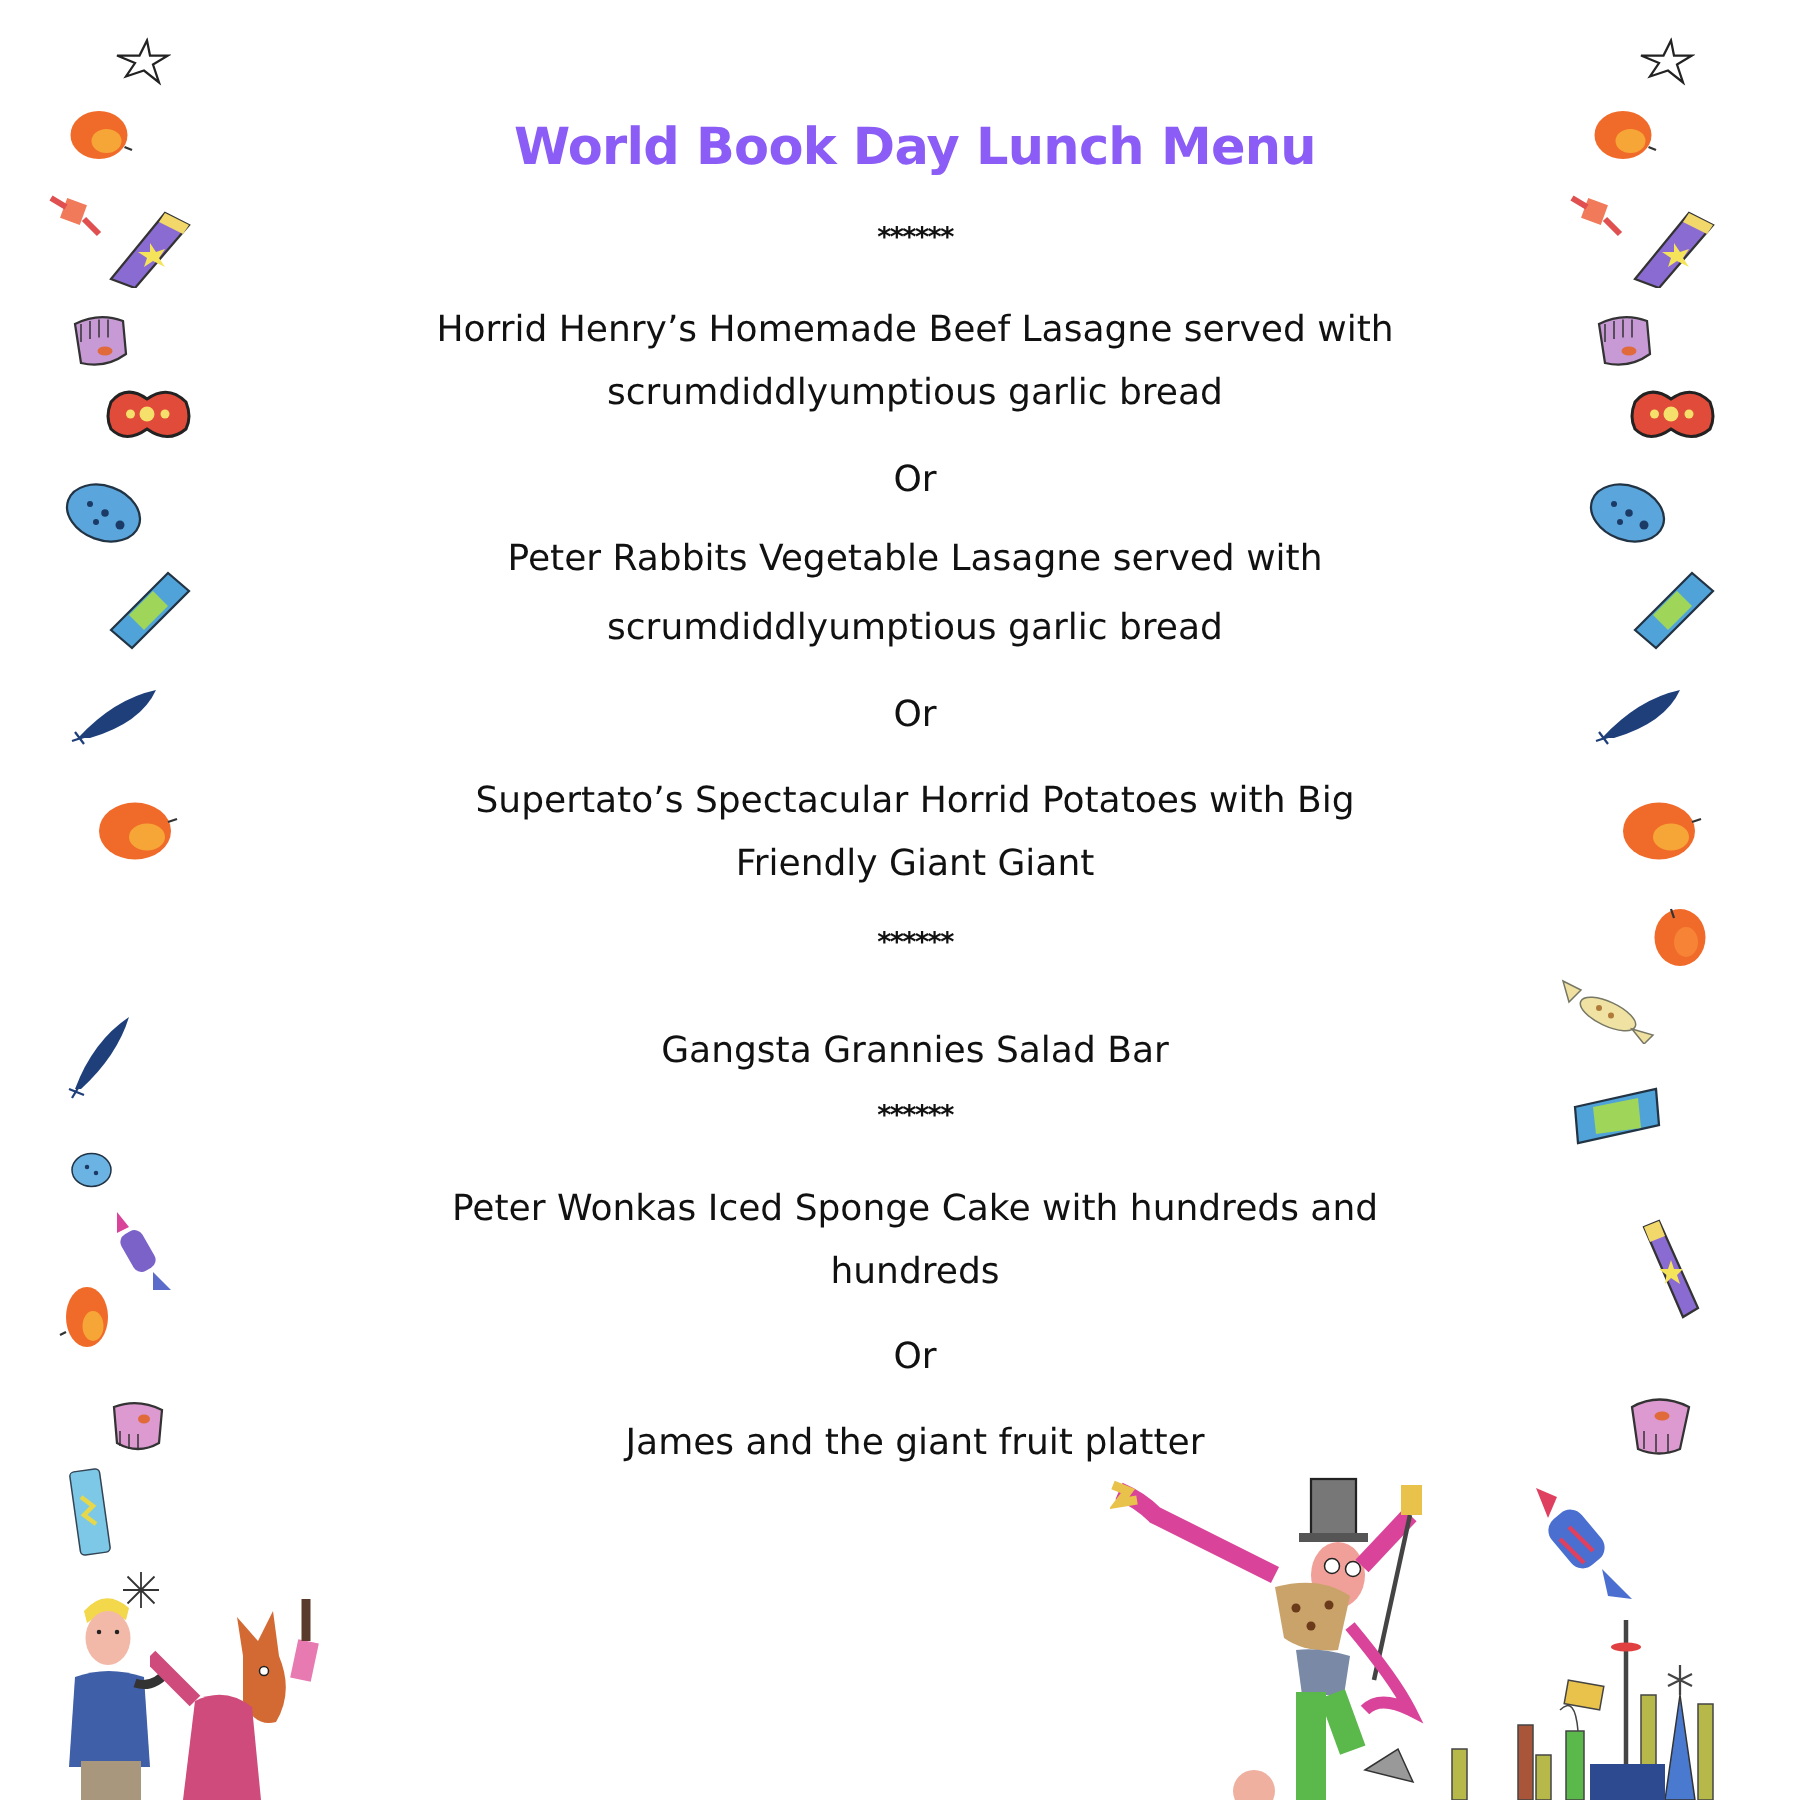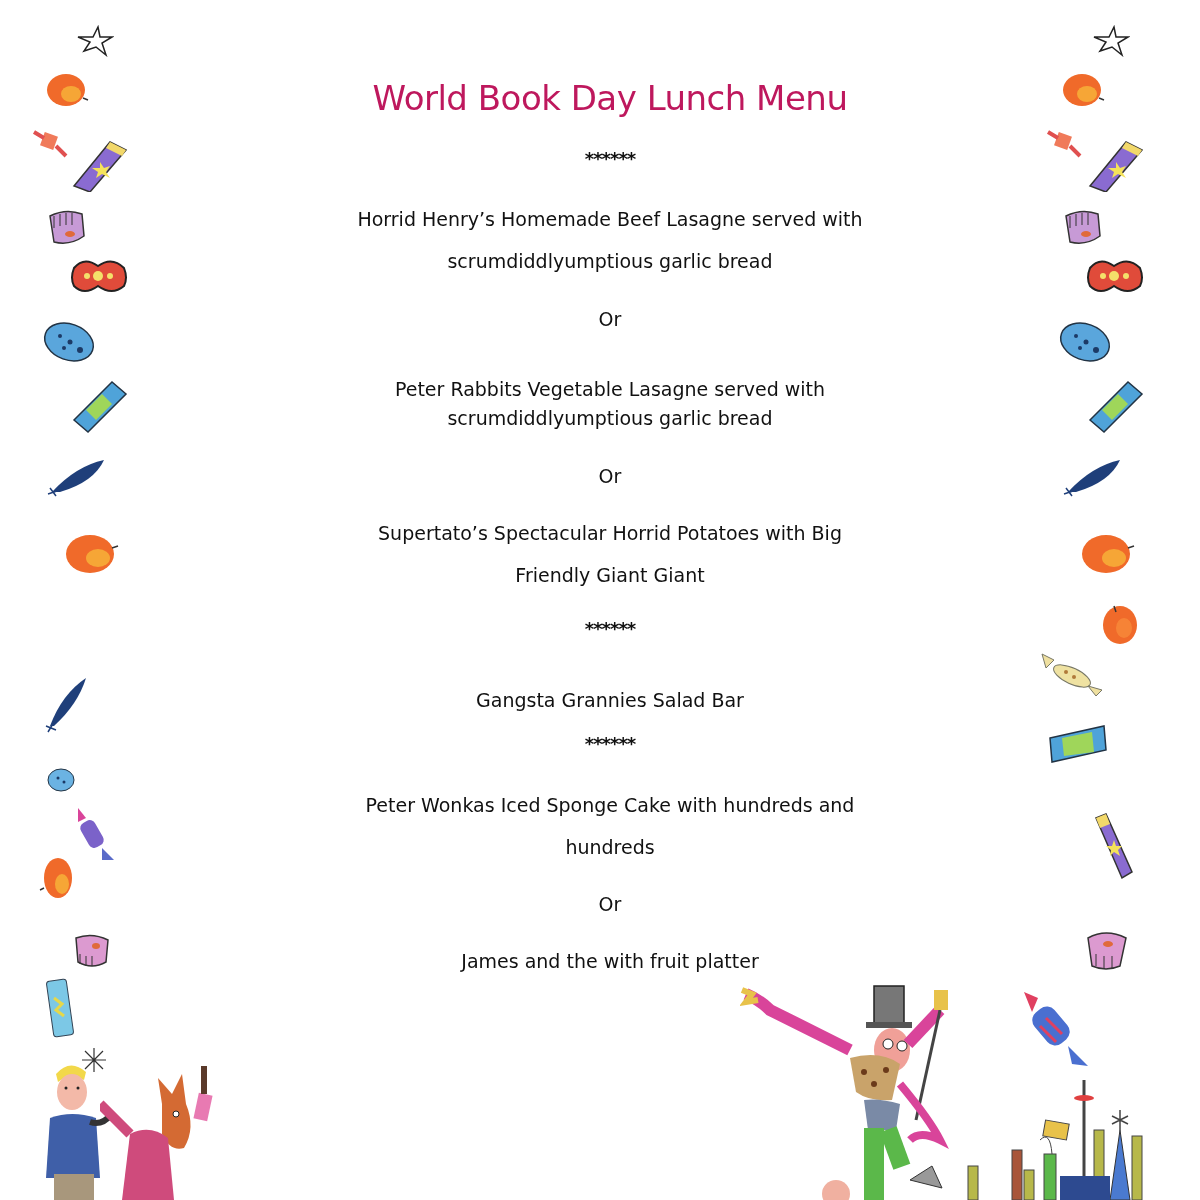--- a/index.html
+++ b/index.html
@@ -1,55 +1,55 @@
 <!DOCTYPE html>
 <html><head>
 <meta charset="utf-8">
 <style>
   html, body { margin: 0; padding: 0; background: #ffffff; }
   body { width: 1200px; height: 1200px; position: relative; overflow: hidden;
          font-family: "DejaVu Sans", sans-serif; color: #111; }
   .page { position: absolute; left: 0; top: 0; width: 1200px; height: 1200px; background: #fff; }
   .menu { position: absolute; left: 220px; width: 780px; top: 0; text-align: center; }
   .title { position: absolute; left: 0; width: 100%; top: 78px; font-size: 34px;
-           font-weight: normal; letter-spacing: -0.5px; color: #be185d; }
-  .line { position: absolute; left: 0; width: 100%; font-size: 19px; line-height: 42px; color: #111; }
+           font-weight: bold; letter-spacing: -0.5px; color: #8b5cf6; }
+  .line { position: absolute; left: 0; width: 100%; font-size: 24px; line-height: 42px; color: #111; }
   .stars { position: absolute; left: 0; width: 100%; font-size: 18px; letter-spacing: -1px; font-weight: bold; }
   .deco { position: absolute; }
   svg { display: block; }
 </style>
 </head>
 <body>
 
 <div class="page">
 
   <div class="menu">
     <div class="title">World Book Day Lunch Menu</div>
     <div class="stars" style="top:148px">******</div>
 
     <div class="line" style="top:198px">Horrid Henry’s Homemade Beef Lasagne served with</div>
     <div class="line" style="top:240px">scrumdiddlyumptious garlic bread</div>
     <div class="line" style="top:298px">Or</div>
 
-    <div class="line" style="top:368px">Peter Rabbits Vegetable Lasagne served with</div>
+    <div class="line" style="top:351px">Peter Rabbits Vegetable Lasagne served with</div>
     <div class="line" style="top:397px">scrumdiddlyumptious garlic bread</div>
     <div class="line" style="top:455px">Or</div>
 
     <div class="line" style="top:512px">Supertato’s Spectacular Horrid Potatoes with Big</div>
     <div class="line" style="top:554px">Friendly Giant Giant</div>
     <div class="stars" style="top:618px">******</div>
 
     <div class="line" style="top:679px">Gangsta Grannies Salad Bar</div>
     <div class="stars" style="top:733px">******</div>
 
     <div class="line" style="top:784px">Peter Wonkas Iced Sponge Cake with hundreds and</div>
     <div class="line" style="top:826px">hundreds</div>
     <div class="line" style="top:883px">Or</div>
 
-    <div class="line" style="top:940px">James and the with fruit platter</div>
+    <div class="line" style="top:940px">James and the giant fruit platter</div>
   </div>
 
   <div class="deco" style="left:76px;top:25px">
     <svg width="38" height="32" viewBox="0 0 38 32">
         <polygon points="22,2 24,12 36,12 26,18 30,30 20,22 8,26 14,17 2,12 17,12" fill="#fff" stroke="#222" stroke-width="1.5"></polygon>
       </svg>
   </div>
   <div class="deco" style="left:46px;top:72px">
     <svg width="44" height="36" viewBox="0 0 44 36">
         <ellipse cx="20" cy="18" rx="19" ry="16" fill="#f06a2a"></ellipse>

